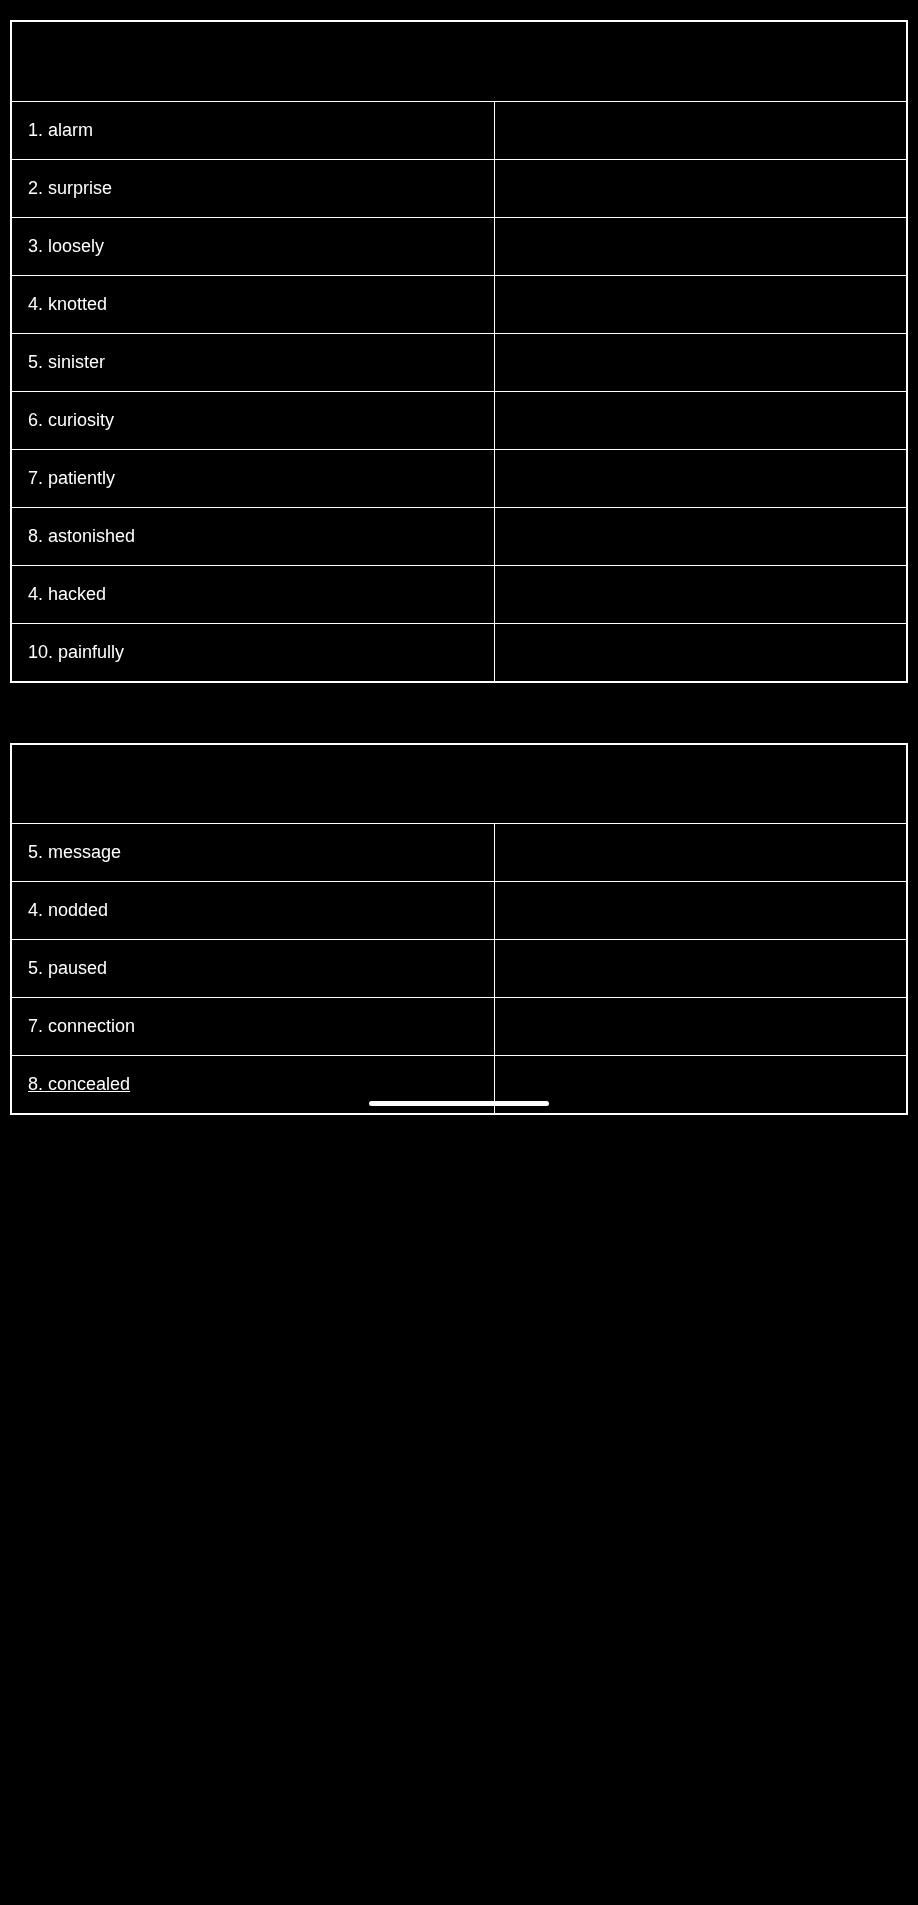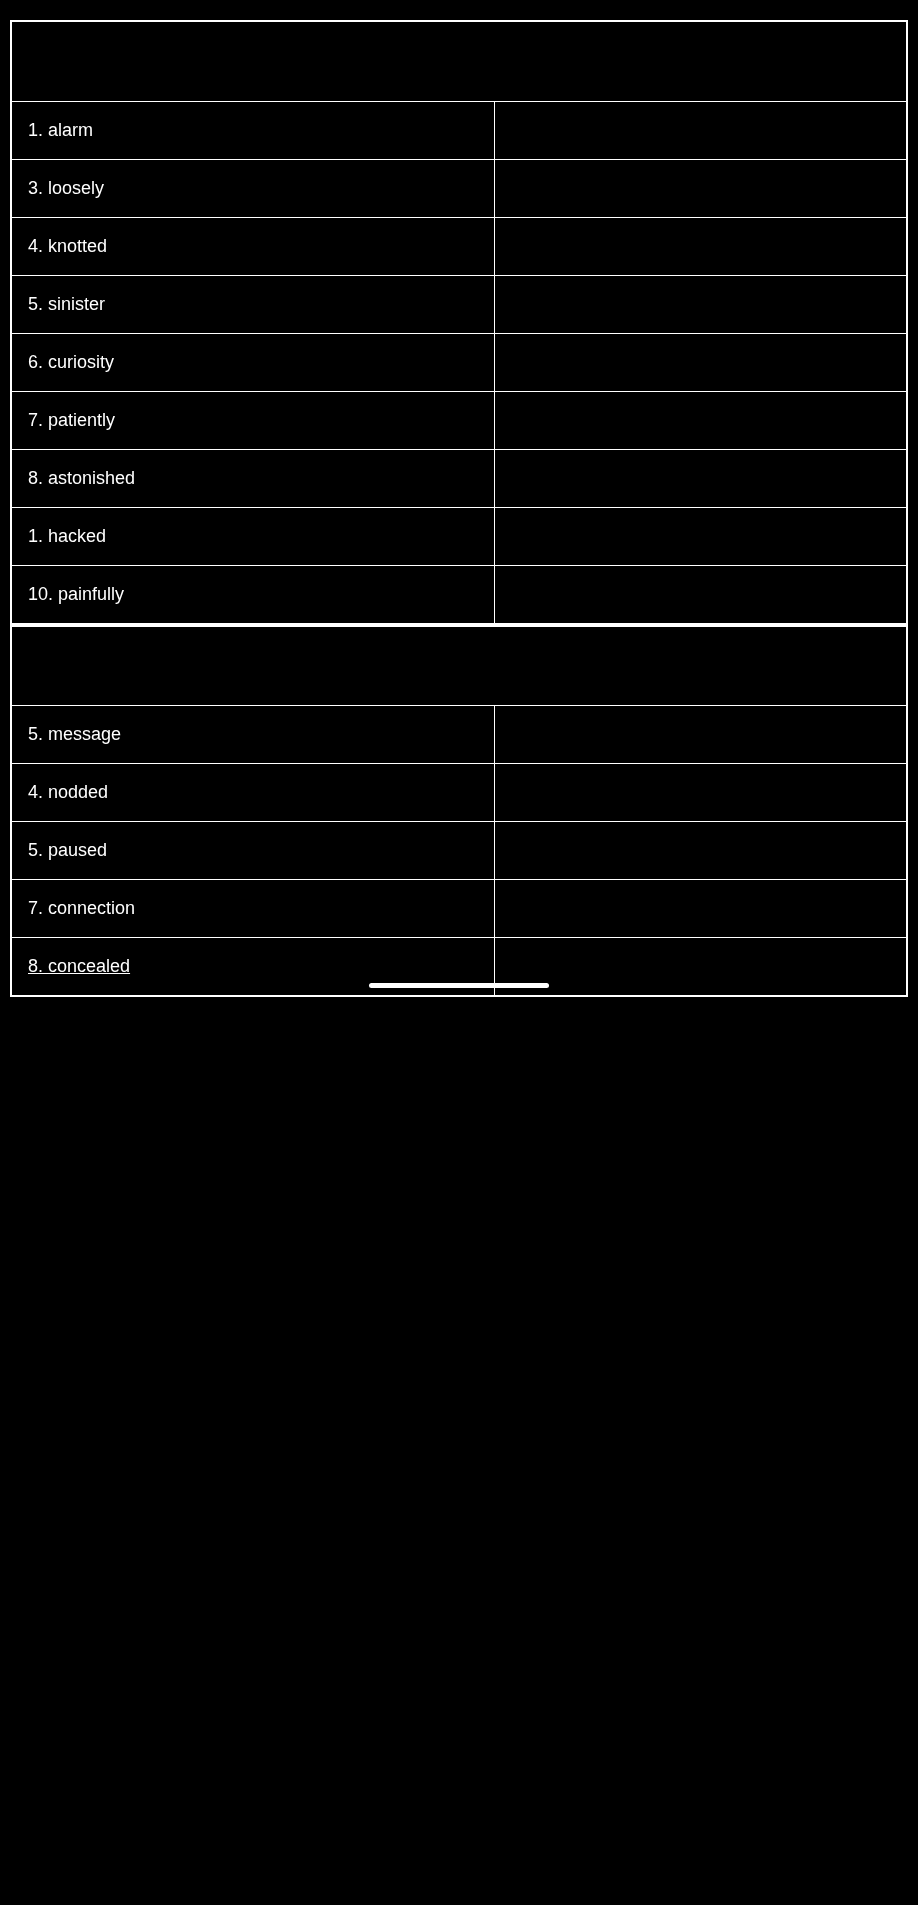--- a/index.html
+++ b/index.html
@@ -14,20 +14,21 @@
       font-family: Arial, sans-serif;
       font-size: 18px;
       width: 918px;
       min-height: 1905px;
     }
 
     .page-wrapper {
       padding: 20px 10px;
       display: flex;
       flex-direction: column;
+      gap: 60px;
     }
 
     .word-table {
       border: 2px solid #fff;
       border-collapse: collapse;
       width: 100%;
     }
 
     .word-table .header-row {
       height: 80px;
@@ -88,20 +89,24 @@
   <table class="word-table">
     <tbody>
       <tr class="header-row">
         <td colspan="2"></td>
       </tr>
       <tr>
         <td class="word-col">1. alarm</td>
         <td class="blank-col"></td>
       </tr>
       <tr>
+        <td class="word-col">2. surprise</td>
+        <td class="blank-col"></td>
+      </tr>
+      <tr>
         <td class="word-col">3. loosely</td>
         <td class="blank-col"></td>
       </tr>
       <tr>
         <td class="word-col">4. knotted</td>
         <td class="blank-col"></td>
       </tr>
       <tr>
         <td class="word-col">5. sinister</td>
         <td class="blank-col"></td>
@@ -112,21 +117,21 @@
       </tr>
       <tr>
         <td class="word-col">7. patiently</td>
         <td class="blank-col"></td>
       </tr>
       <tr>
         <td class="word-col">8. astonished</td>
         <td class="blank-col"></td>
       </tr>
       <tr>
-        <td class="word-col">1. hacked</td>
+        <td class="word-col">4. hacked</td>
         <td class="blank-col"></td>
       </tr>
       <tr>
         <td class="word-col">10. painfully</td>
         <td class="blank-col"></td>
       </tr>
     </tbody>
   </table>
 
   <table class="word-table">

